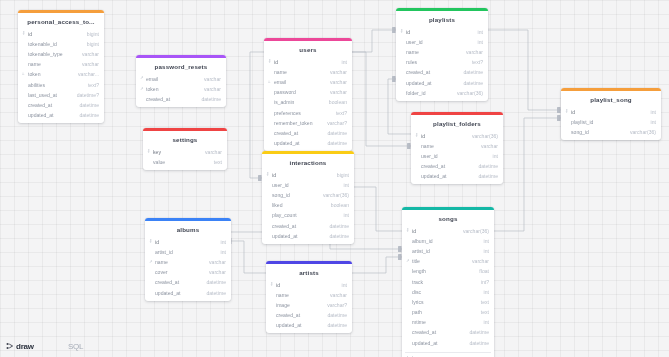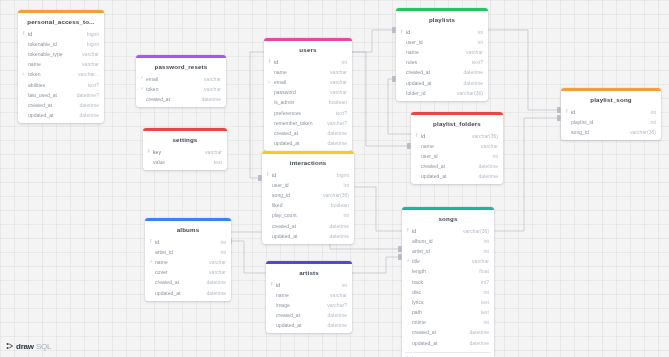--- a/index.html
+++ b/index.html
@@ -61,21 +61,21 @@
   .logo{
     position:absolute;left:6px;bottom:6px;
     display:flex;align-items:flex-start;gap:2px;
     font-size:8px;color:#3f4451;
     letter-spacing:-0.2px;
   }
   .logo .mark{
     display:inline-block;width:8px;height:8px;position:relative;
   }
   .logo .bold{font-weight:bold;color:#2d3340;}
-  .logo .light{color:#a7adb8;}
+  .logo .light{color:#a7adb8;margin-left:32px;}
 </style>
 </head>
 <body>
 
 <div id="canvas">
 
   <svg class="links" viewBox="0 0 669 357">
     <g fill="none" stroke="#b9bec7" stroke-width="0.7">
 
       <path d="M352,52 L372,52 L372,30 L396,30"></path>

